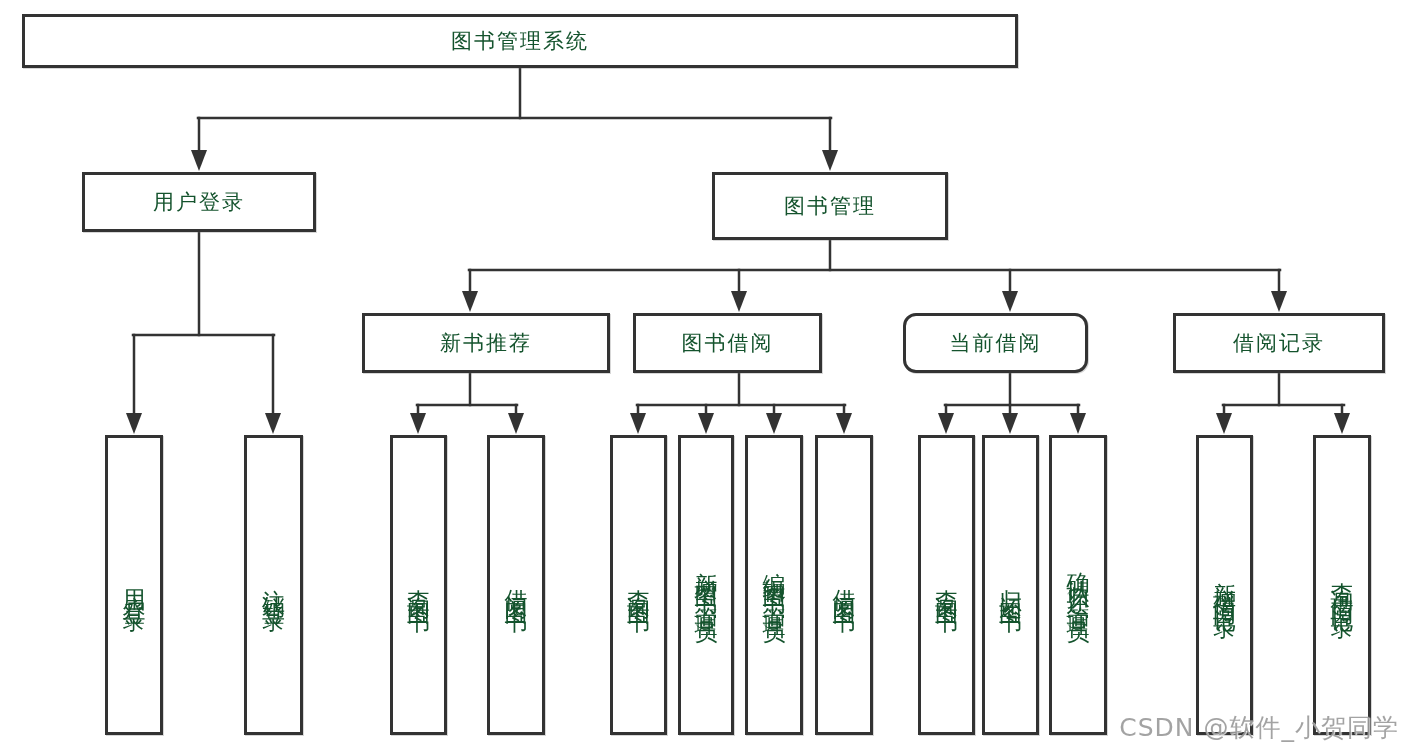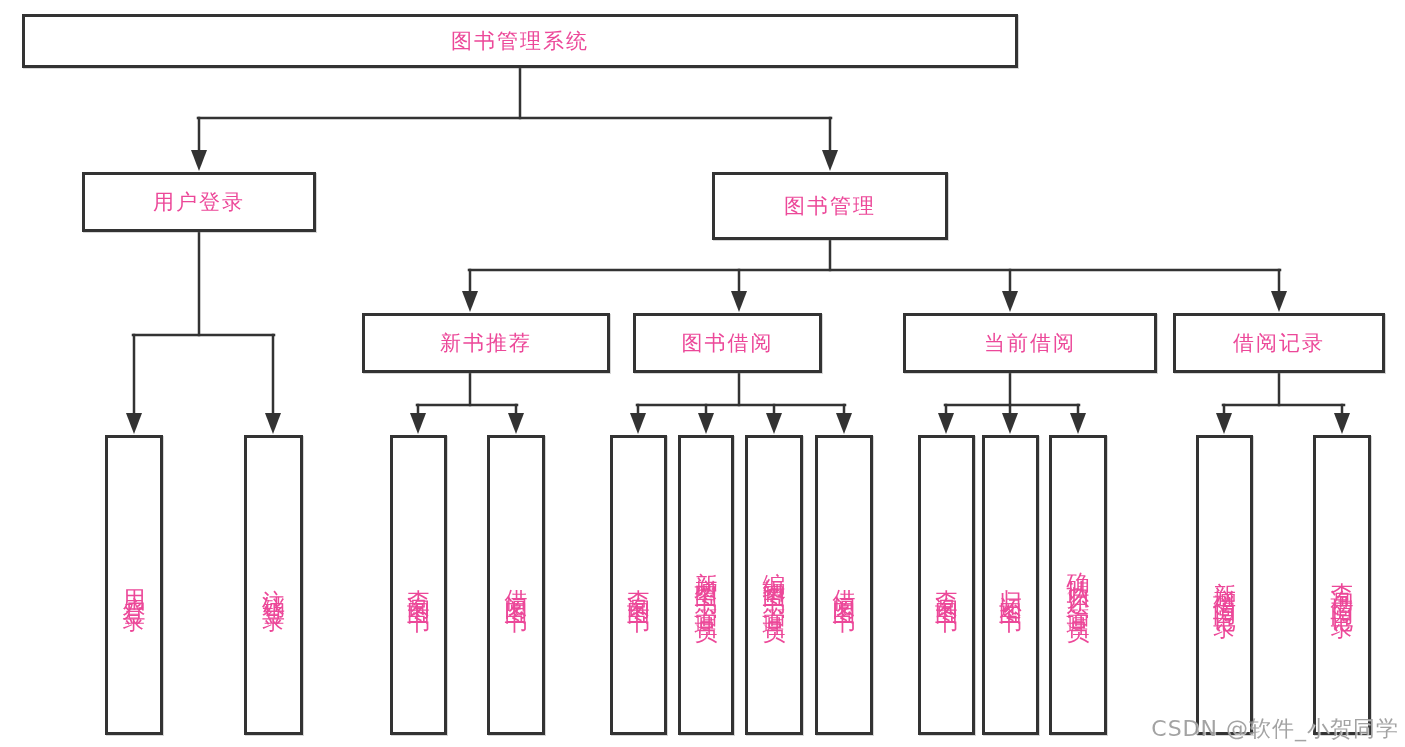--- a/index.html
+++ b/index.html
@@ -10,36 +10,36 @@
     font-family:"DejaVu Sans","Liberation Sans",sans-serif;
     overflow:hidden;
   }
   .wires{position:absolute;left:0;top:0;width:1405px;height:747px;}
   .box{
     position:absolute;
     box-sizing:border-box;
     background:#ffffff;
     border:3px solid #333333;
     display:flex;align-items:center;justify-content:center;
-    color:#ec4899;
+    color:#14532d;
     box-shadow:1px 1px 0 rgba(110,110,110,0.28);
     text-align:center;
   }
   .h{font-size:21px;letter-spacing:2px;white-space:nowrap;}
   .v{
     writing-mode:vertical-rl;
     text-orientation:mixed;
     font-size:23px;
     letter-spacing:0.30em;
     line-height:1;
   }
   .watermark{
     position:absolute;
     right:6px;bottom:3px;
-    font-size:22px;
+    font-size:25px;
     color:rgba(150,150,150,0.88);
     text-shadow:1px 1px 1px rgba(255,255,255,0.85);
     letter-spacing:1px;
     pointer-events:none;
     white-space:nowrap;
   }
 </style>
 </head>
 <body>
 
@@ -124,21 +124,21 @@
   <div class="box h" style="left:712px;top:172px;width:236px;height:68px;">
     <span>图书管理</span>
   </div>
 
   <div class="box h" style="left:362px;top:313px;width:248px;height:60px;">
     <span>新书推荐</span>
   </div>
   <div class="box h" style="left:633px;top:313px;width:189px;height:60px;">
     <span>图书借阅</span>
   </div>
-  <div class="box h" style="left:903px;top:313px;width:254px;height:60px;">
+  <div class="box h" style="left:903px;top:313px;width:185px;height:60px;border-radius:13px;">
     <span>当前借阅</span>
   </div>
   <div class="box h" style="left:1173px;top:313px;width:212px;height:60px;">
     <span>借阅记录</span>
   </div>
 
   <div class="box v" style="left:105px;top:435px;width:58px;height:300px;">
     <span>用户登录</span>
   </div>
   <div class="box v" style="left:244px;top:435px;width:59px;height:300px;">

